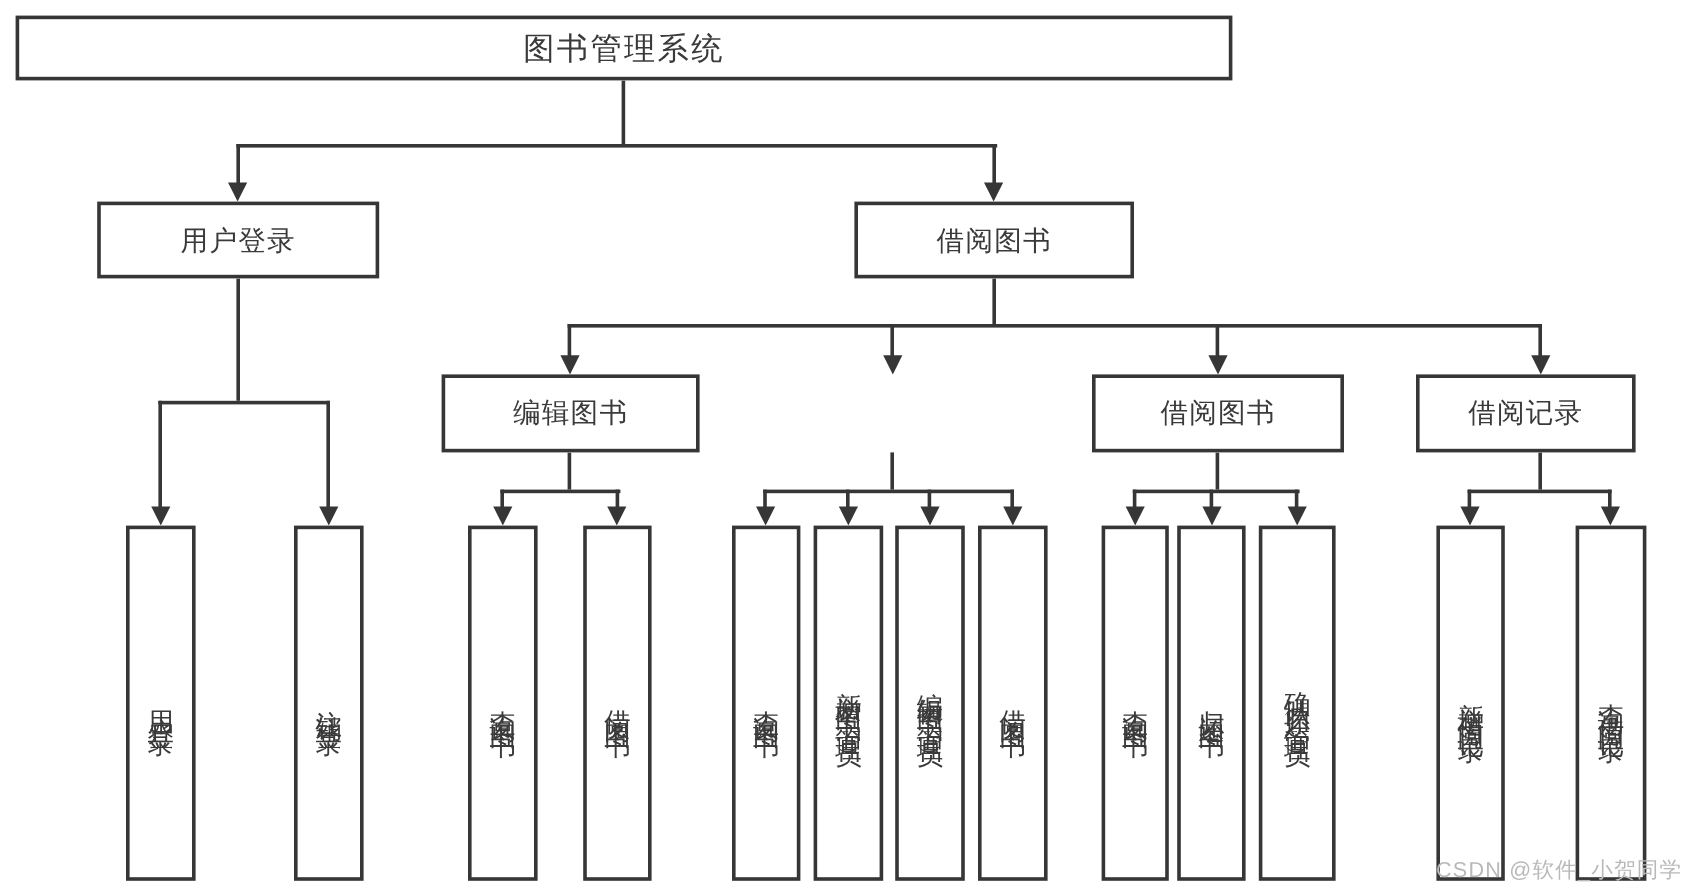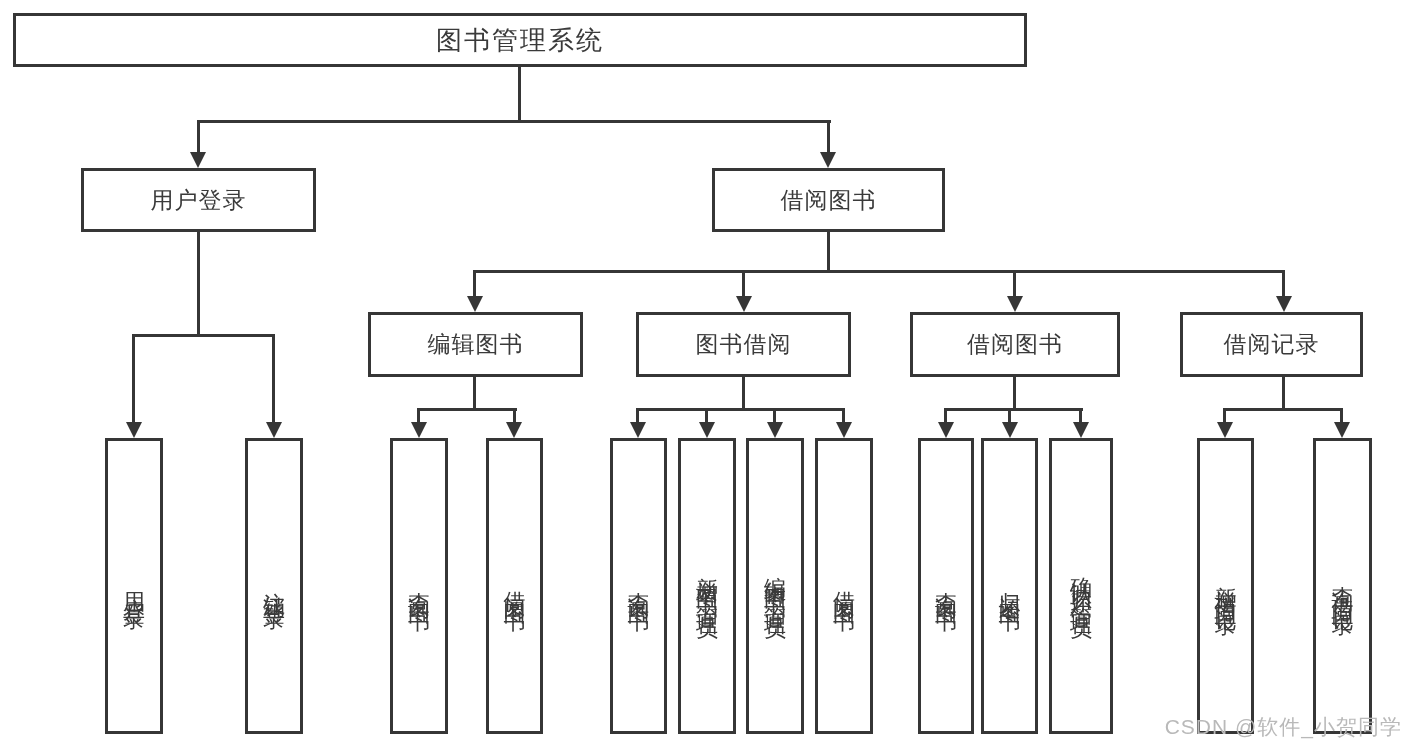--- a/index.html
+++ b/index.html
@@ -9,21 +9,21 @@
        display:flex;align-items:center;justify-content:center;z-index:2;}
   .hlabel{font-size:23px;letter-spacing:1px;white-space:nowrap;}
   #b-root .hlabel{font-size:26px;letter-spacing:2px;}
   .vlabel{writing-mode:vertical-rl;text-orientation:mixed;font-size:22px;line-height:1;
           letter-spacing:6px;white-space:nowrap;}
   .lh,.lv{position:absolute;background:#363636;z-index:1;}
   .lh{height:3px;} .lv{width:3px;}
   .arr{position:absolute;width:0;height:0;z-index:1;
        border-left:8px solid transparent;border-right:8px solid transparent;
        border-top:16px solid #363636;}
-  #wm{position:absolute;top:713px;right:3px;font-size:21px;color:#b9b9b9;
+  #wm{position:absolute;top:713px;right:3px;font-size:18px;color:#b9b9b9;
       letter-spacing:1px;z-index:6;white-space:nowrap;}
 
   
   #b-root{left:13px;top:13px;width:1014px;height:54px;}
   #b-ul{left:81px;top:168px;width:235px;height:64px;}
   #b-bm{left:712px;top:168px;width:233px;height:64px;}
   #b-nb{left:368px;top:312px;width:215px;height:65px;}
   #b-bb{left:636px;top:312px;width:215px;height:65px;}
   #b-cb{left:910px;top:312px;width:210px;height:65px;}
   #b-br{left:1180px;top:312px;width:183px;height:65px;}
@@ -160,23 +160,20 @@
   <div class="box" id="b-ul">
     <span class="hlabel">用户登录</span>
   </div>
   <div class="box" id="b-bm">
     <span class="hlabel">借阅图书</span>
   </div>
 
   <div class="box" id="b-nb">
     <span class="hlabel">编辑图书</span>
   </div>
-  <div class="box" id="b-bb">
-    <span class="hlabel">图书借阅</span>
-  </div>
   <div class="box" id="b-cb">
     <span class="hlabel">借阅图书</span>
   </div>
   <div class="box" id="b-br">
     <span class="hlabel">借阅记录</span>
   </div>
 
   <div class="box leaf" id="f1">
     <span class="vlabel">用户登录</span>
   </div>

